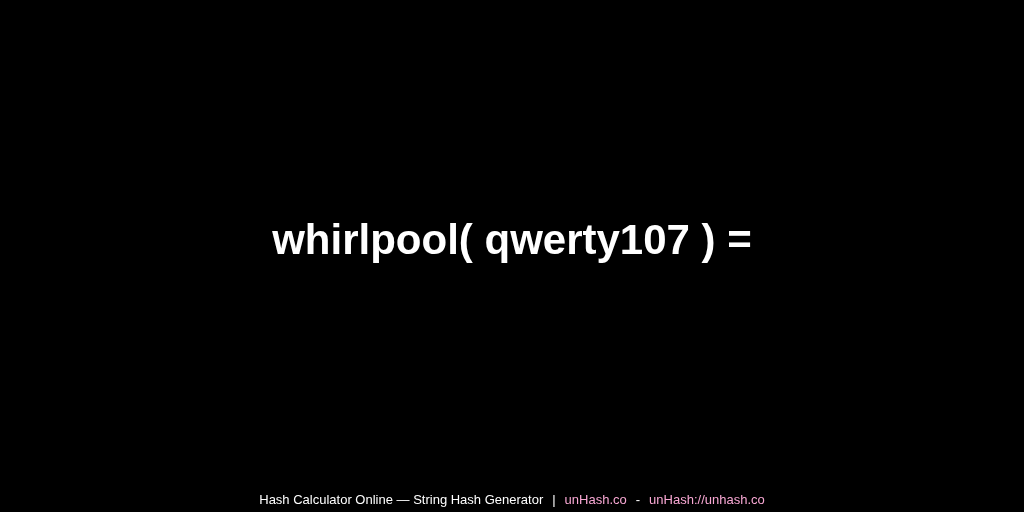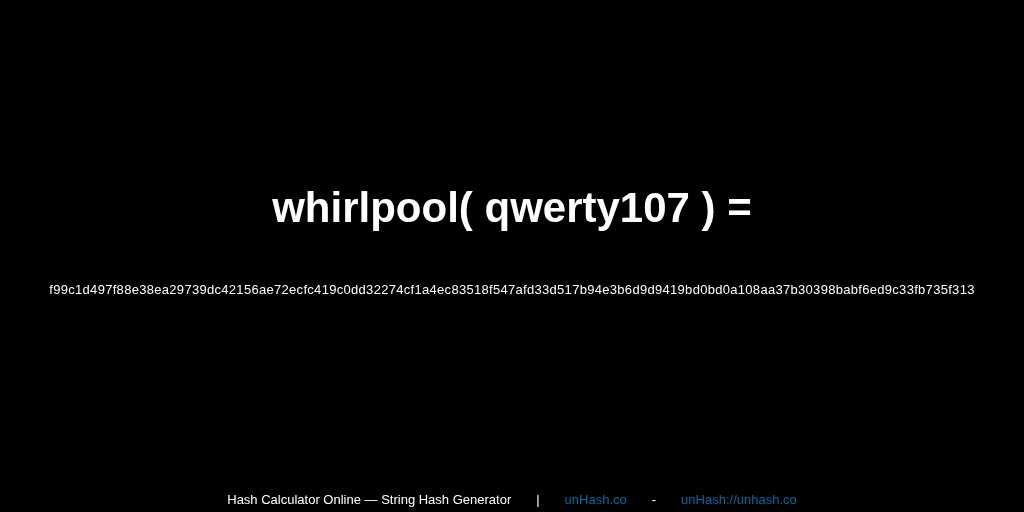--- a/index.html
+++ b/index.html
@@ -43,36 +43,35 @@
     .footer {
       position: absolute;
       bottom: 0;
       left: 0;
       right: 0;
       height: 26px;
       display: flex;
       justify-content: center;
       align-items: center;
       font-size: 13px;
-      gap: 21px;
+      gap: 5px;
     }
     .footer-separator {
       margin: 0 4px;
     }
     .footer-link {
-      color: #0369a1;
+      color: #f9a8d4;
       text-decoration: none;
     }
   </style>
 </head>
 <body>
 
 <div class="main-content">
   <div class="hash-expression">whirlpool( qwerty107 ) =</div>
-  <div class="hash-output">f99c1d497f88e38ea29739dc42156ae72ecfc419c0dd32274cf1a4ec83518f547afd33d517b94e3b6d9d9419bd0bd0a108aa37b30398babf6ed9c33fb735f313</div>
 </div>
 
 <div class="footer">
   <span>Hash Calculator Online — String Hash Generator</span>
   <span class="footer-separator">|</span>
   <a class="footer-link">unHash.co</a>
   <span class="footer-separator">-</span>
   <a class="footer-link">unHash://unhash.co</a>
 </div>
 

